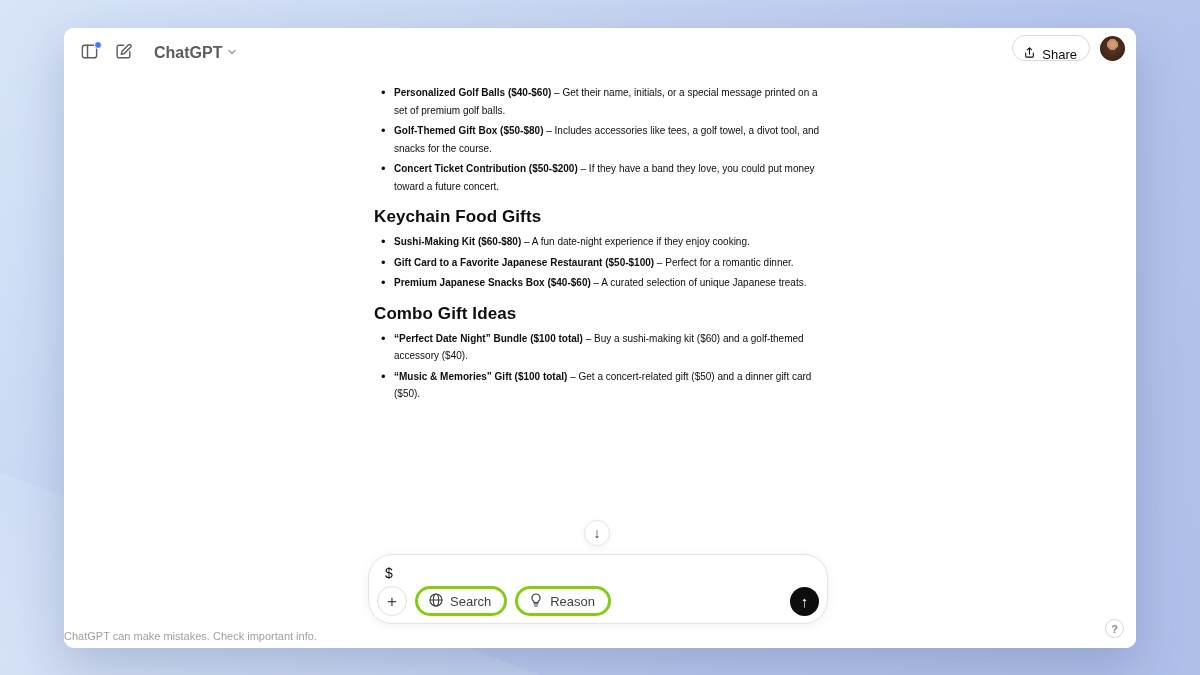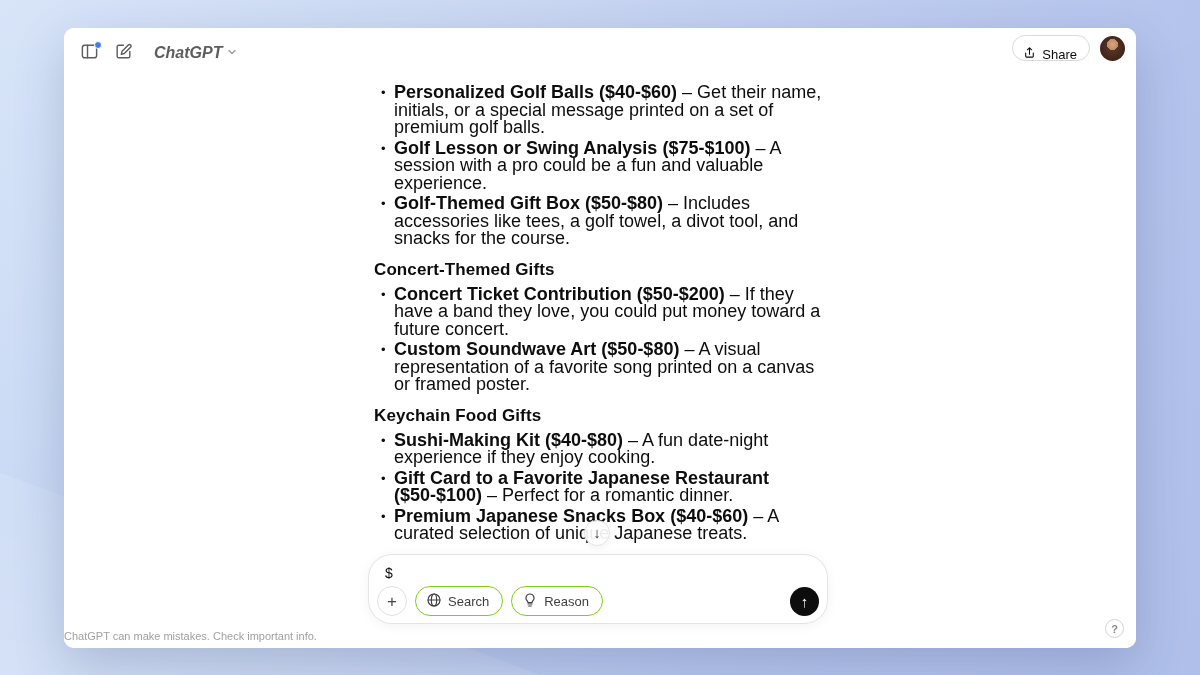--- a/index.html
+++ b/index.html
@@ -24,61 +24,61 @@
 
   
   .hdr { position:absolute; top:0; left:0; right:0; height:56px; background:#fff; z-index:6; }
   .hdr-left { position:absolute; left:8px; top:8px; display:flex; align-items:center; }
   .icon-btn { width:34px; height:34px; border:none; background:transparent; border-radius:8px;
     display:flex; align-items:center; justify-content:center; color:#5d5d5d; cursor:pointer; position:relative; }
   .icon-btn svg { width:19px; height:19px; }
   .notif-dot { position:absolute; top:5px; right:4px; width:8px; height:8px; border-radius:50%;
     background:#3c7df6; border:1.5px solid #fff; }
   .model-switch { display:flex; align-items:center; gap:4px; margin-left:8px; border:none; background:transparent;
-    font-family:inherit; font-size:16px; font-weight:600; color:#5d5d5d; cursor:pointer; padding:4px 6px; border-radius:8px;font-style:italic; }
+    font-family:inherit; font-size:16px; font-weight:600; color:#5d5d5d; cursor:pointer; padding:4px 6px; border-radius:8px; }
   .model-switch svg { width:12px; height:12px; color:#9b9b9b; }
 
   .hdr-right { position:absolute; right:11px; top:7px; display:flex; align-items:center; gap:10px; }
   .share-btn { display:flex; align-items:center; gap:6px; height:26px; padding:12px 12px 0 10px;
     border:1px solid #d9d9d9; border-radius:999px; background:#fff; font-family:inherit;
     font-size:13px; font-weight:500; color:#0d0d0d; cursor:pointer; }
   .share-btn svg { width:13px; height:13px; color:#0d0d0d; }
   .avatar { width:25px; height:25px; border-radius:50%; cursor:pointer; border:none;
     background:
       radial-gradient(circle at 50% 34%, #d8a57e 0%, #c08b63 26%, rgba(0,0,0,0) 27%),
       radial-gradient(circle at 50% 45%, #5a3c2b 0%, #46291c 55%, #2e1a12 100%);
     background-color:#6b4a33; }
 
   
   .content { position:absolute; left:310px; top:30px; width:452px; color:#0d0d0d; z-index:1; }
   .content h3 { font-size:17px; line-height:20px; font-weight:700; margin:12px 0 6px; letter-spacing:0.1px; }
   .content .sec:first-child h3 { margin-top:0; }
   .content ul { list-style:none; padding-left:20px; }
-  .content li { position:relative; font-size:18px; line-height:17.5px; margin-bottom:3px; color:#0d0d0d; }
+  .content li { position:relative; font-size:10px; line-height:17.5px; margin-bottom:3px; color:#0d0d0d; }
   .content li::before { content:"\2022"; position:absolute; left:-13px; top:0; font-size:13px; color:#0d0d0d; }
   .content li .b { font-weight:700; }
 
   
   .scroll-down { position:absolute; left:520px; top:492px; width:26px; height:26px; border-radius:50%;
     background:rgba(255,255,255,0.92); border:1px solid #e3e3e3; color:#3c3c3c;
     display:flex; align-items:center; justify-content:center; font-size:14px; cursor:pointer; z-index:4;
     box-shadow:0 2px 6px rgba(0,0,0,0.06); font-family:inherit; }
 
   
   .composer-wrap { position:absolute; left:0; right:0; bottom:0; height:96px; background:#fff; z-index:5; }
   .composer { position:absolute; left:304px; top:2px; width:460px; height:70px; background:#fff;
     border:1px solid #e4e4e7; border-radius:24px; box-shadow:0 2px 12px rgba(0,0,0,0.05); }
   .composer-input { position:absolute; left:16px; top:9px; right:16px; font-size:14px; line-height:18px;
     color:#0d0d0d; outline:none; min-height:18px; cursor:text; }
   .composer-row { position:absolute; left:8px; right:8px; bottom:7px; height:30px; display:flex; align-items:center; gap:8px; }
   .round-btn { width:30px; height:30px; border-radius:50%; border:1px solid #e0e0e0; background:#fff;
     color:#444; font-size:17px; line-height:1; display:flex; align-items:center; justify-content:center;
     cursor:pointer; font-family:inherit; }
   .pill-btn { display:flex; align-items:center; gap:6px; height:30px; padding:0 13px 0 10px;
-    border:1px solid #84cc16; border-radius:999px; background:#fff; font-family:inherit;
+    border:3px solid #84cc16; border-radius:999px; background:#fff; font-family:inherit;
     font-size:13px; color:#3f3f3f; cursor:pointer; }
   .pill-btn svg { width:16px; height:16px; color:#3f3f3f; }
   .send-btn { position:absolute; right:8px; bottom:7px; width:29px; height:29px; border-radius:50%;
     border:none; background:#0d0d0d; color:#fff; font-size:15px; font-weight:700;
     display:flex; align-items:center; justify-content:center; cursor:pointer; font-family:inherit; }
 
   .disclaimer { position:absolute; left:0; right:0; bottom:6px; text-align:left;
     font-size:11px; color:#9f9f9f; z-index:6; }
 
   .help-btn { position:absolute; right:12px; bottom:10px; width:19px; height:19px; border-radius:50%;
@@ -135,37 +135,34 @@
       <button class="avatar"></button>
     </div>
   </div>
 
   <div class="content">
 
     <div class="sec">
       <h3>Golf-Related Gifts</h3>
       <ul>
         <li><span class="b">Personalized Golf Balls ($40-$60)</span><span> – Get their name, initials, or a special message printed on a set of premium golf balls.</span></li>
-        <li><span class="b">Golf Lesson or Swing Analysis ($75-$100)</span><span> – A session with a pro could be a fun and valuable experience.</span></li>
         <li><span class="b">Golf-Themed Gift Box ($50-$80)</span><span> – Includes accessories like tees, a golf towel, a divot tool, and snacks for the course.</span></li>
       </ul>
     </div>
 
     <div class="sec">
-      <h3>Concert-Themed Gifts</h3>
       <ul>
         <li><span class="b">Concert Ticket Contribution ($50-$200)</span><span> – If they have a band they love, you could put money toward a future concert.</span></li>
-        <li><span class="b">Custom Soundwave Art ($50-$80)</span><span> – A visual representation of a favorite song printed on a canvas or framed poster.</span></li>
       </ul>
     </div>
 
     <div class="sec">
       <h3>Keychain Food Gifts</h3>
       <ul>
-        <li><span class="b">Sushi-Making Kit ($40-$80)</span><span> – A fun date-night experience if they enjoy cooking.</span></li>
+        <li><span class="b">Sushi-Making Kit ($60-$80)</span><span> – A fun date-night experience if they enjoy cooking.</span></li>
         <li><span class="b">Gift Card to a Favorite Japanese Restaurant ($50-$100)</span><span> – Perfect for a romantic dinner.</span></li>
         <li><span class="b">Premium Japanese Snacks Box ($40-$60)</span><span> – A curated selection of unique Japanese treats.</span></li>
       </ul>
     </div>
 
     <div class="sec">
       <h3>Combo Gift Ideas</h3>
       <ul>
         <li><span class="b">“Perfect Date Night” Bundle ($100 total)</span><span> – Buy a sushi-making kit ($60) and a golf-themed accessory ($40).</span></li>
         <li><span class="b">“Music &amp; Memories” Gift ($100 total)</span><span> – Get a concert-related gift ($50) and a dinner gift card ($50).</span></li>

